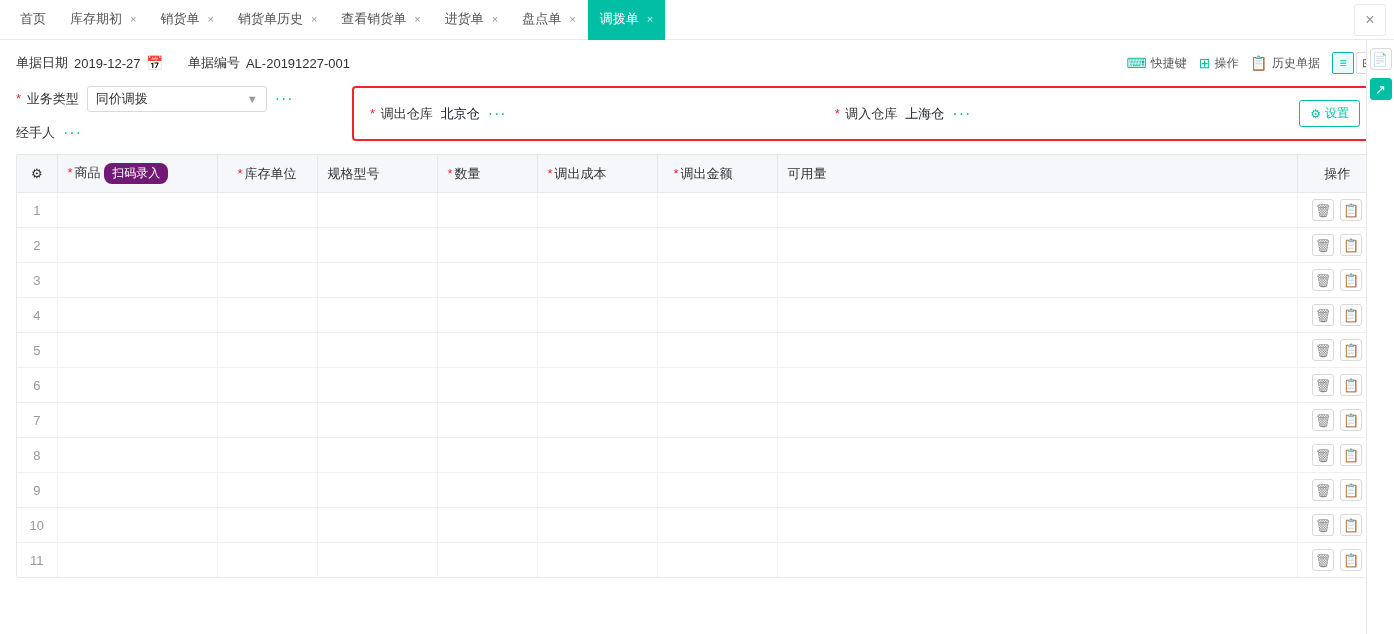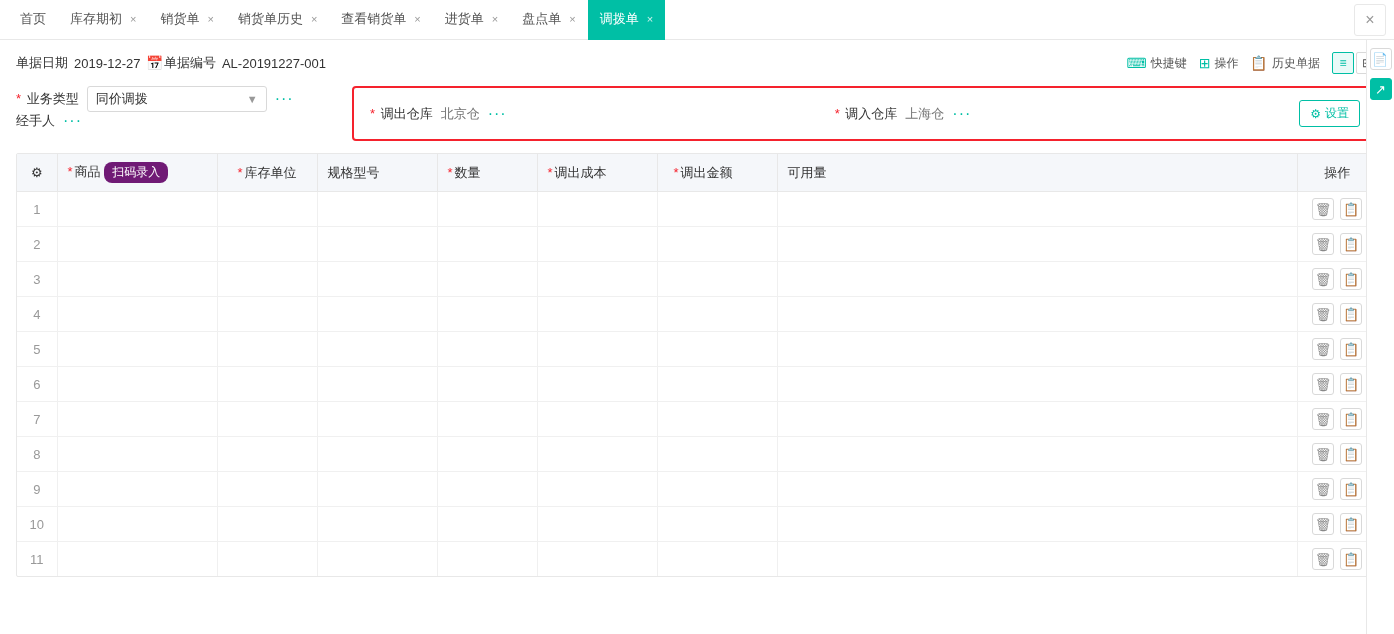--- a/index.html
+++ b/index.html
@@ -53,20 +53,21 @@
     }
 
     
     .content { padding: 12px 16px; background: #fff; }
 
     
     .header-row {
       display: flex;
       align-items: center;
       margin-bottom: 12px;
+      gap: 24px;
     }
     .header-field {
       display: flex;
       align-items: center;
       gap: 6px;
       font-size: 13px;
       color: #333;
     }
     .header-field label { color: #333; }
     .header-field .value { color: #333; font-weight: 500; }
@@ -109,20 +110,21 @@
     
     .form-section {
       display: flex;
       align-items: flex-start;
       gap: 16px;
       margin-bottom: 12px;
     }
     .form-left {
       display: flex;
       flex-direction: column;
+      gap: 12px;
       min-width: 320px;
     }
     .form-field {
       display: flex;
       align-items: center;
       gap: 8px;
     }
     .form-field label {
       color: #333;
       white-space: nowrap;
@@ -152,21 +154,21 @@
       display: flex;
       align-items: center;
       gap: 0;
     }
     .warehouse-group {
       display: flex;
       align-items: center;
       gap: 8px;
       flex: 1;
     }
-    .warehouse-value { color: #737373; font-weight: 500; }
+    .warehouse-value { color: #0f172a; font-weight: 500; }
 
     
     .btn-settings {
       display: flex;
       align-items: center;
       gap: 4px;
       border: 1px solid #00bfa5;
       border-radius: 3px;
       padding: 4px 10px;
       color: #00bfa5;

